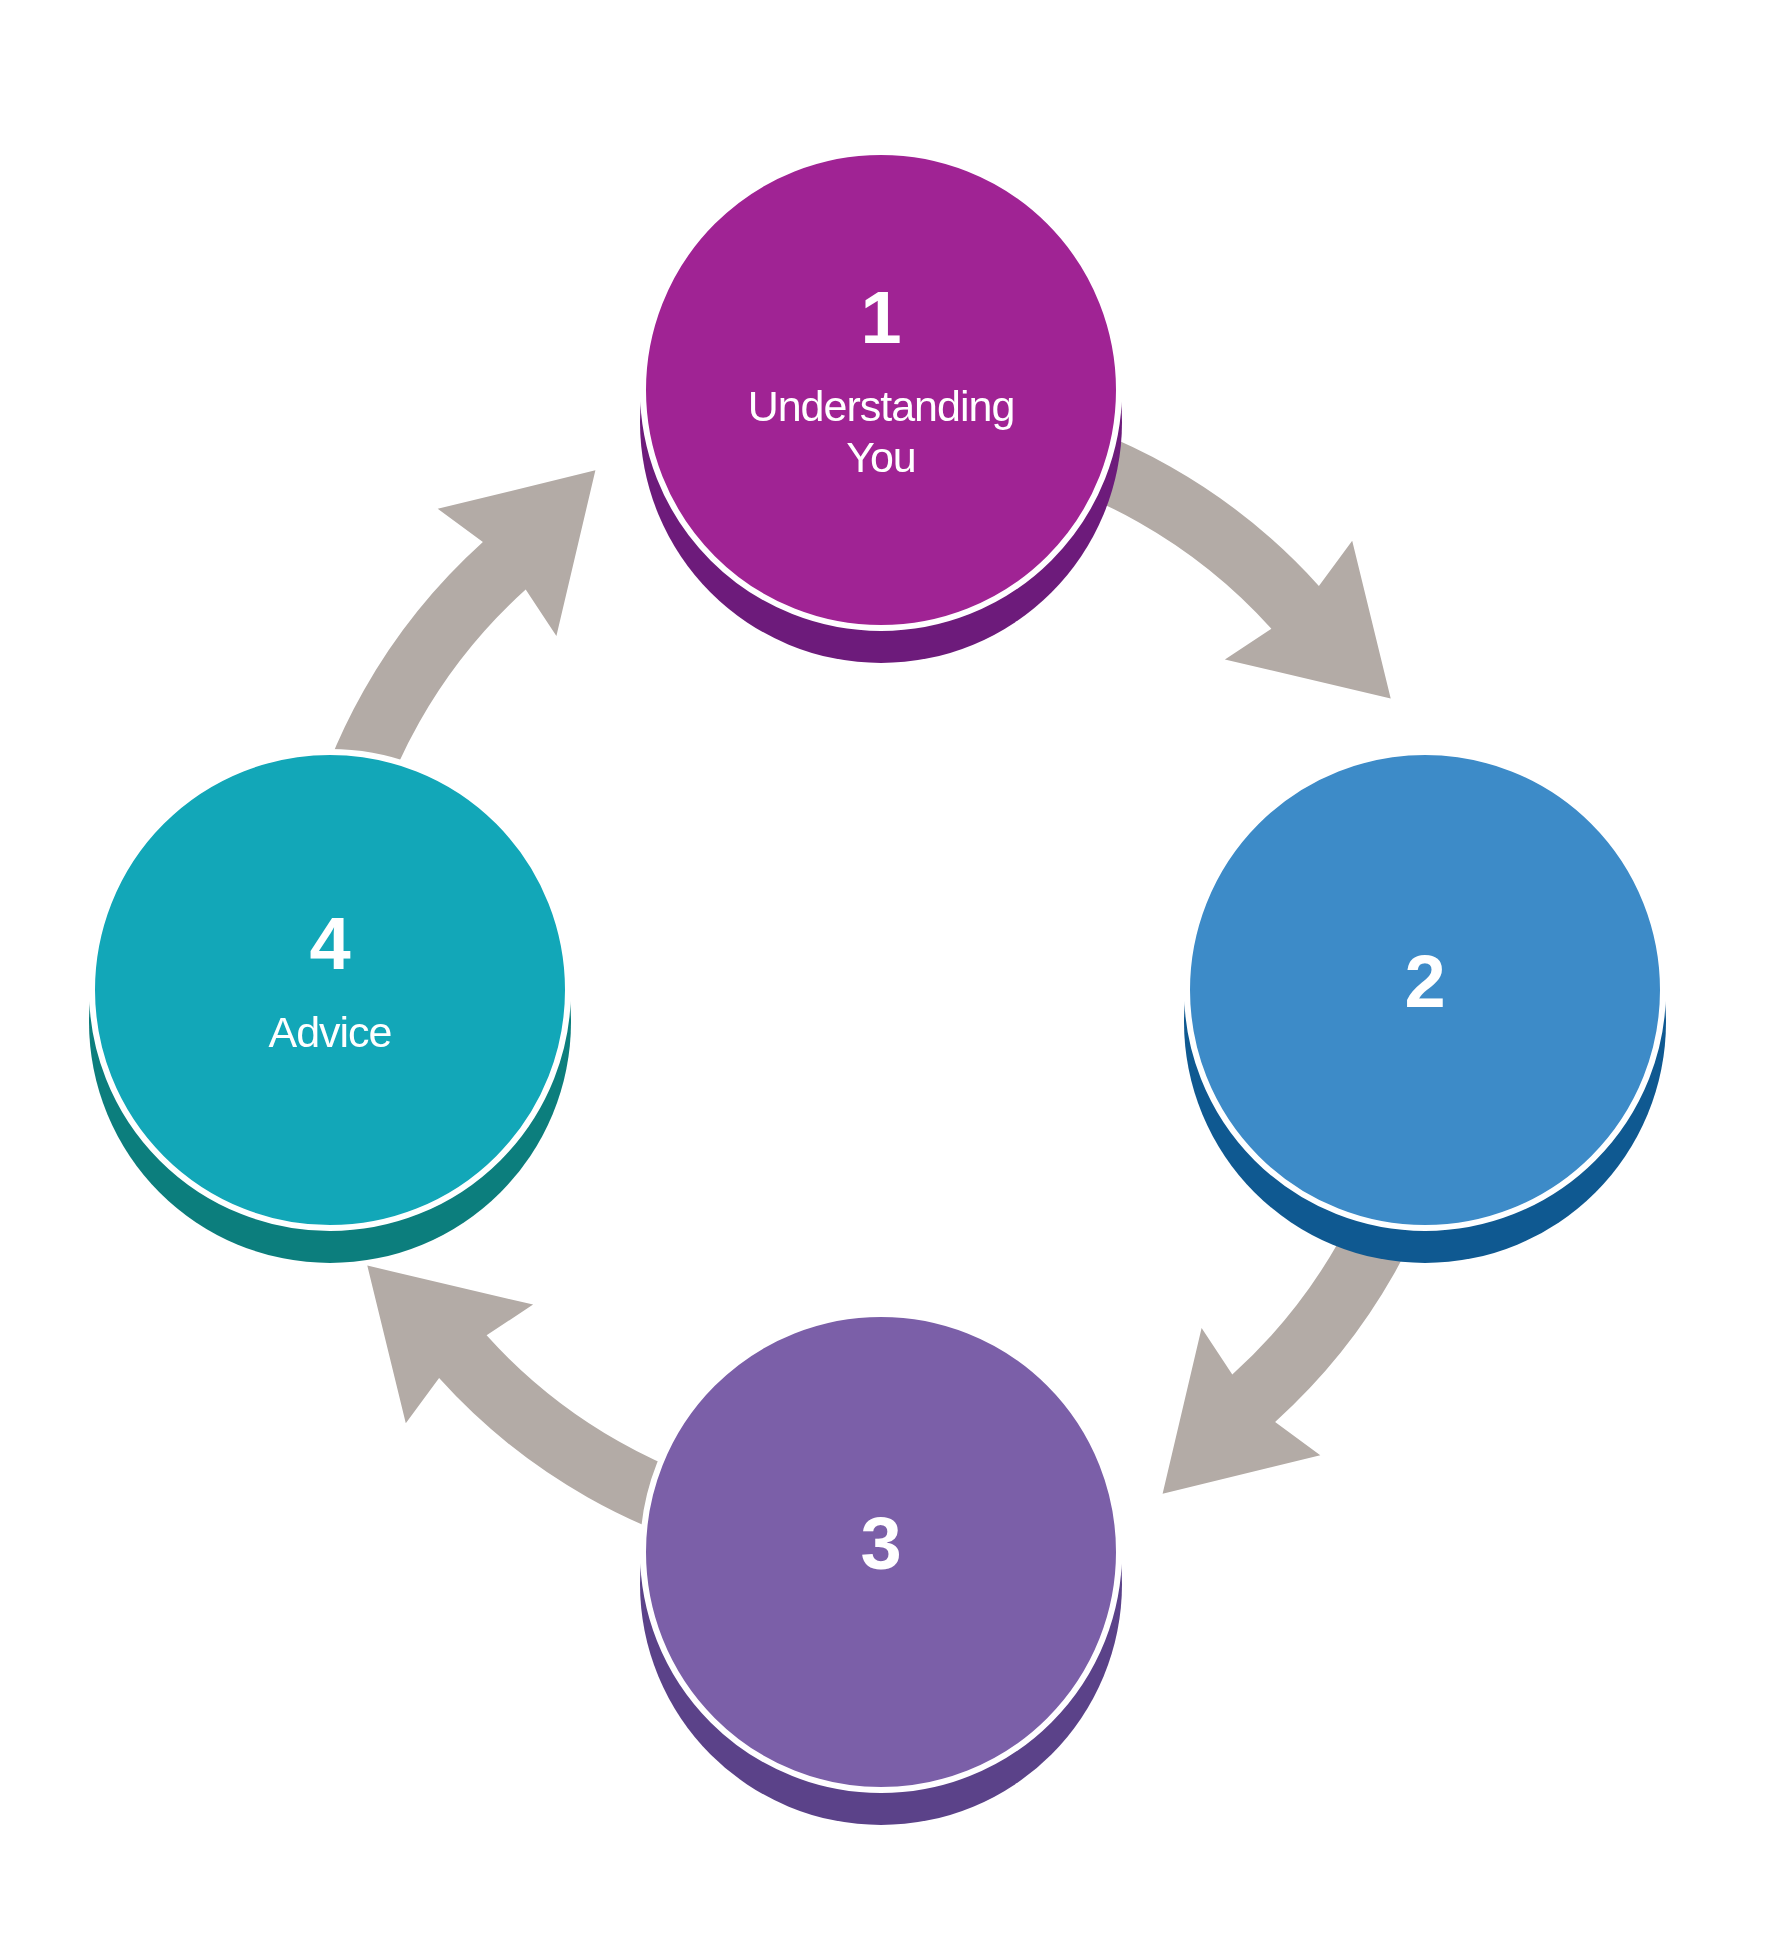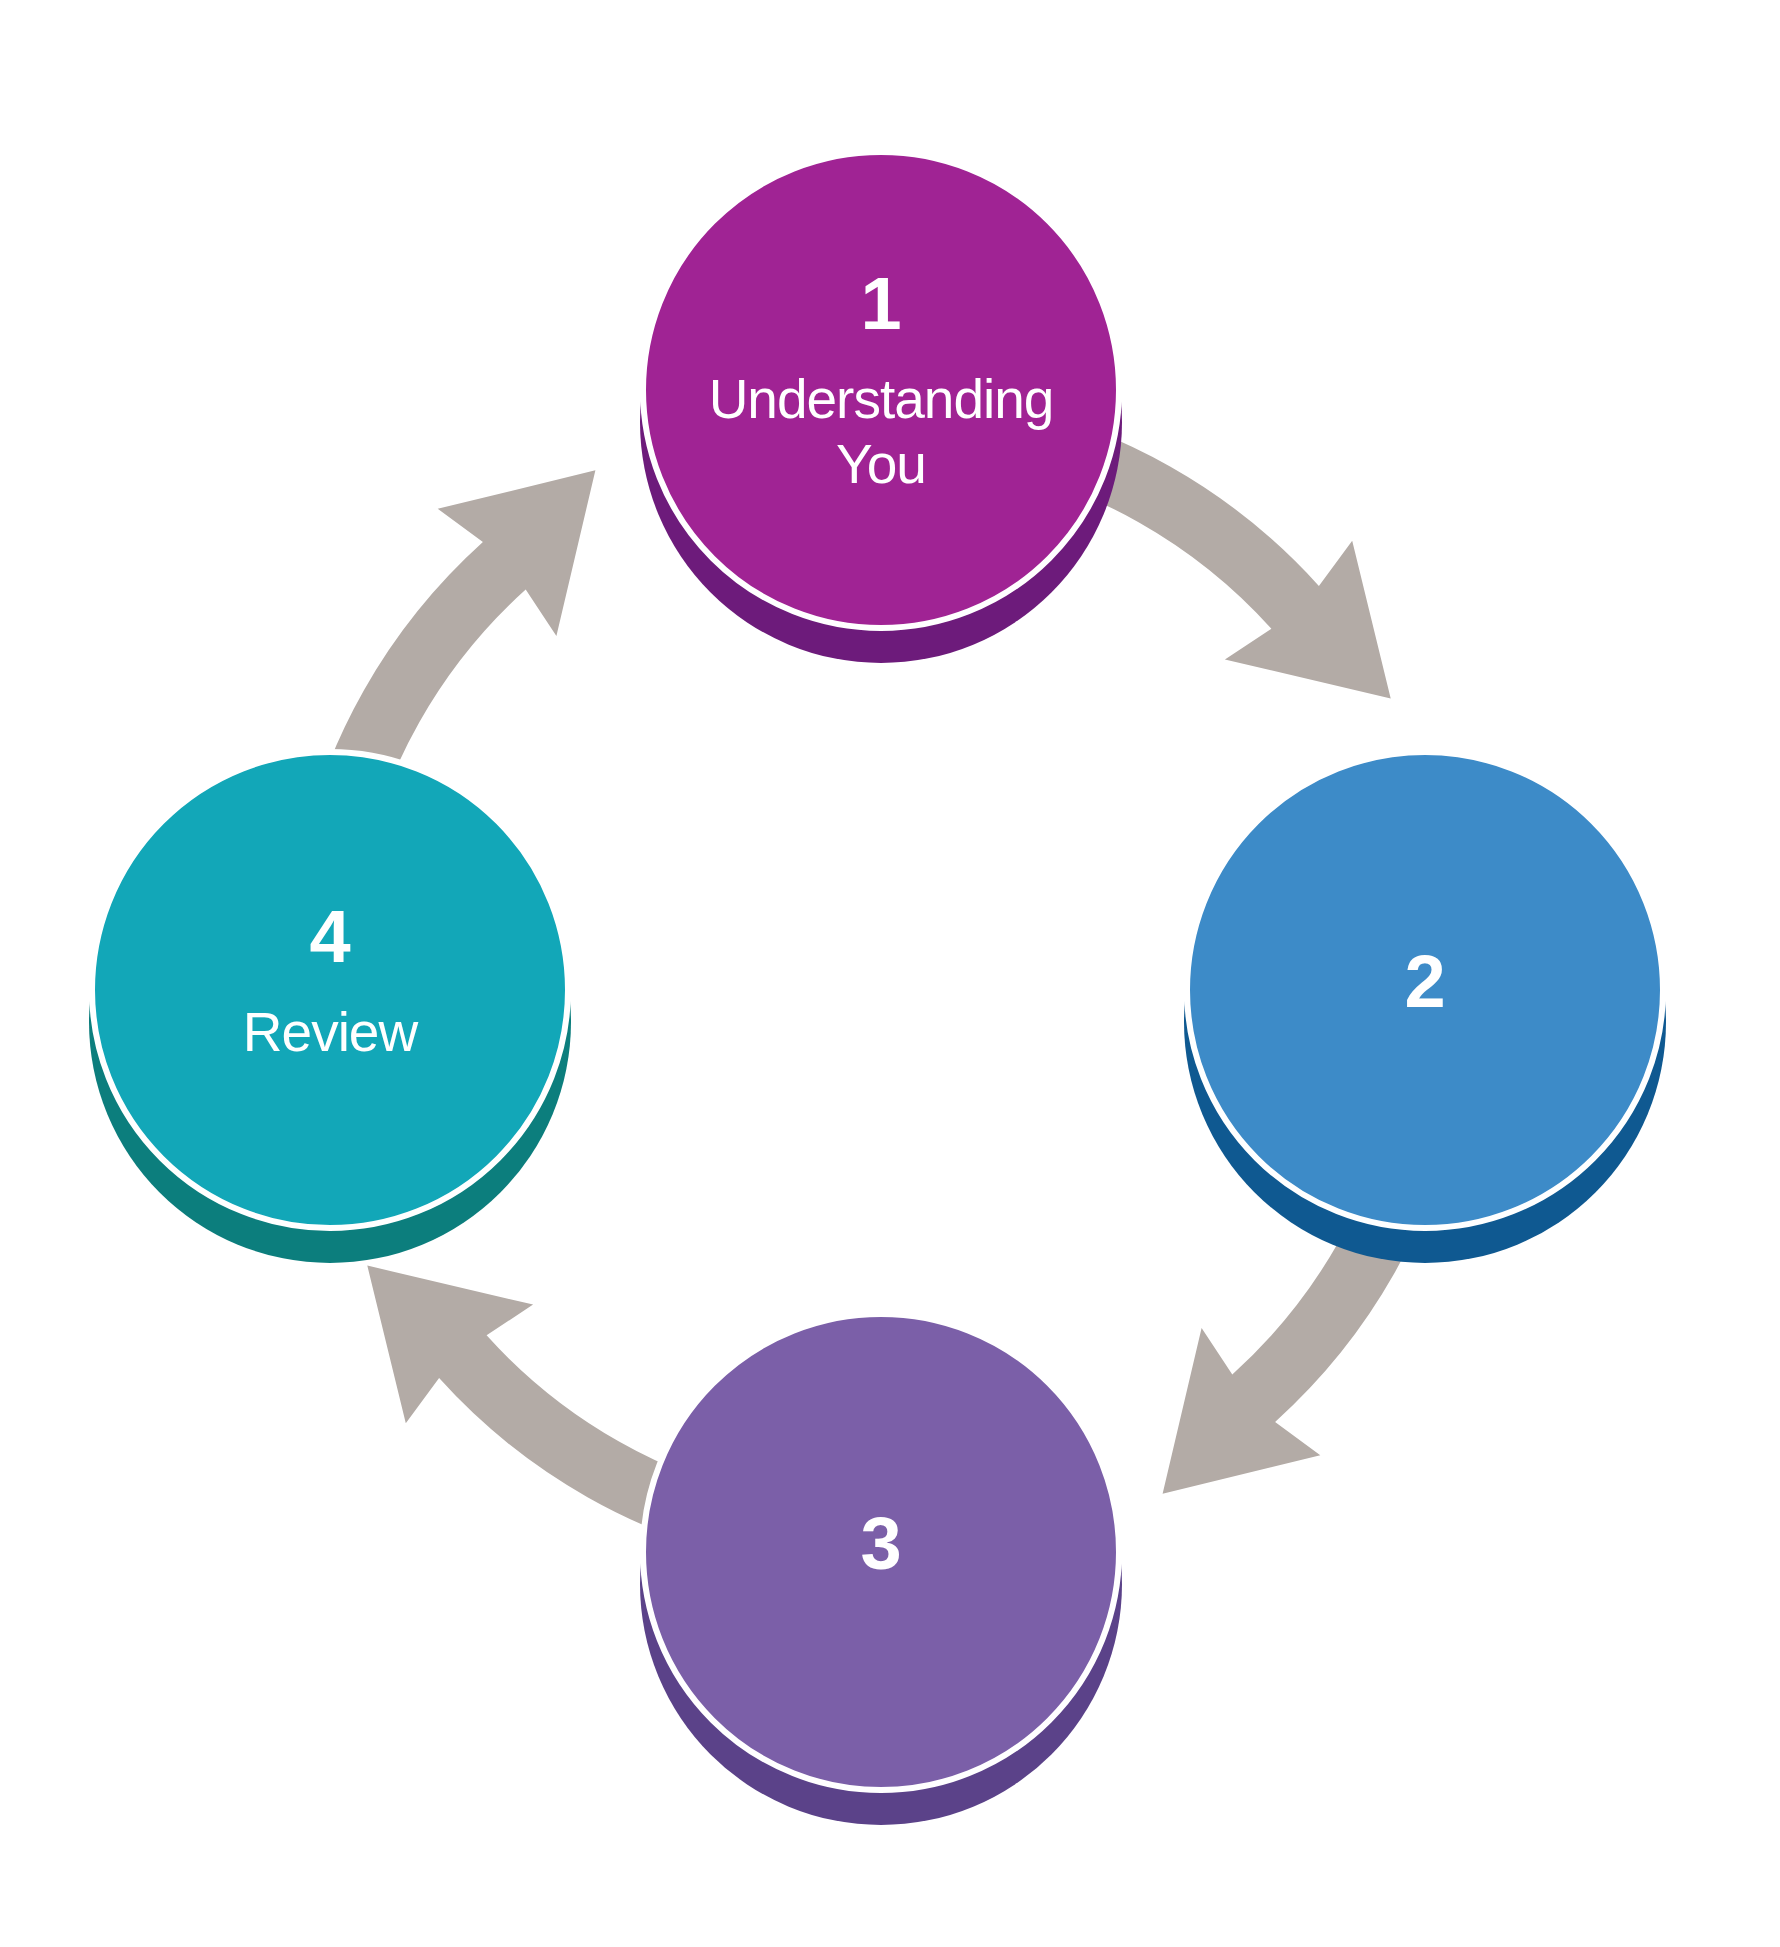--- a/index.html
+++ b/index.html
@@ -62,21 +62,21 @@
     transform: translateY(-8px);
   }
   .step-number {
     color: #ffffff;
     font-size: 74px;
     font-weight: 700;
     line-height: 1;
   }
   .step-label {
     color: #ffffff;
-    font-size: 55px;
+    font-size: 43px;
     font-weight: 400;
     letter-spacing: -1px;
     line-height: 1.18;
     white-space: pre-line;
   }
   
   .node-0 { left: 640px; top: 149px;  }
   .node-1 { left: 1184px; top: 749px; }
   .node-2 { left: 640px; top: 1311px; }
   .node-3 { left: 89px;  top: 749px;  }
@@ -120,18 +120,18 @@
         <div class="step-number">3</div>
       </div>
     </div>
   </div>
 
   <div class="node node-3" style="--fill: #12A7B8; --shadow: #0C7E7D;">
     <div class="disc-shadow"></div>
     <div class="disc">
       <div class="disc-inner">
         <div class="step-number">4</div>
-        <div class="step-label">Review</div>
+        <div class="step-label">Advice</div>
       </div>
     </div>
   </div>
 
 </div>
 
 </body></html>

